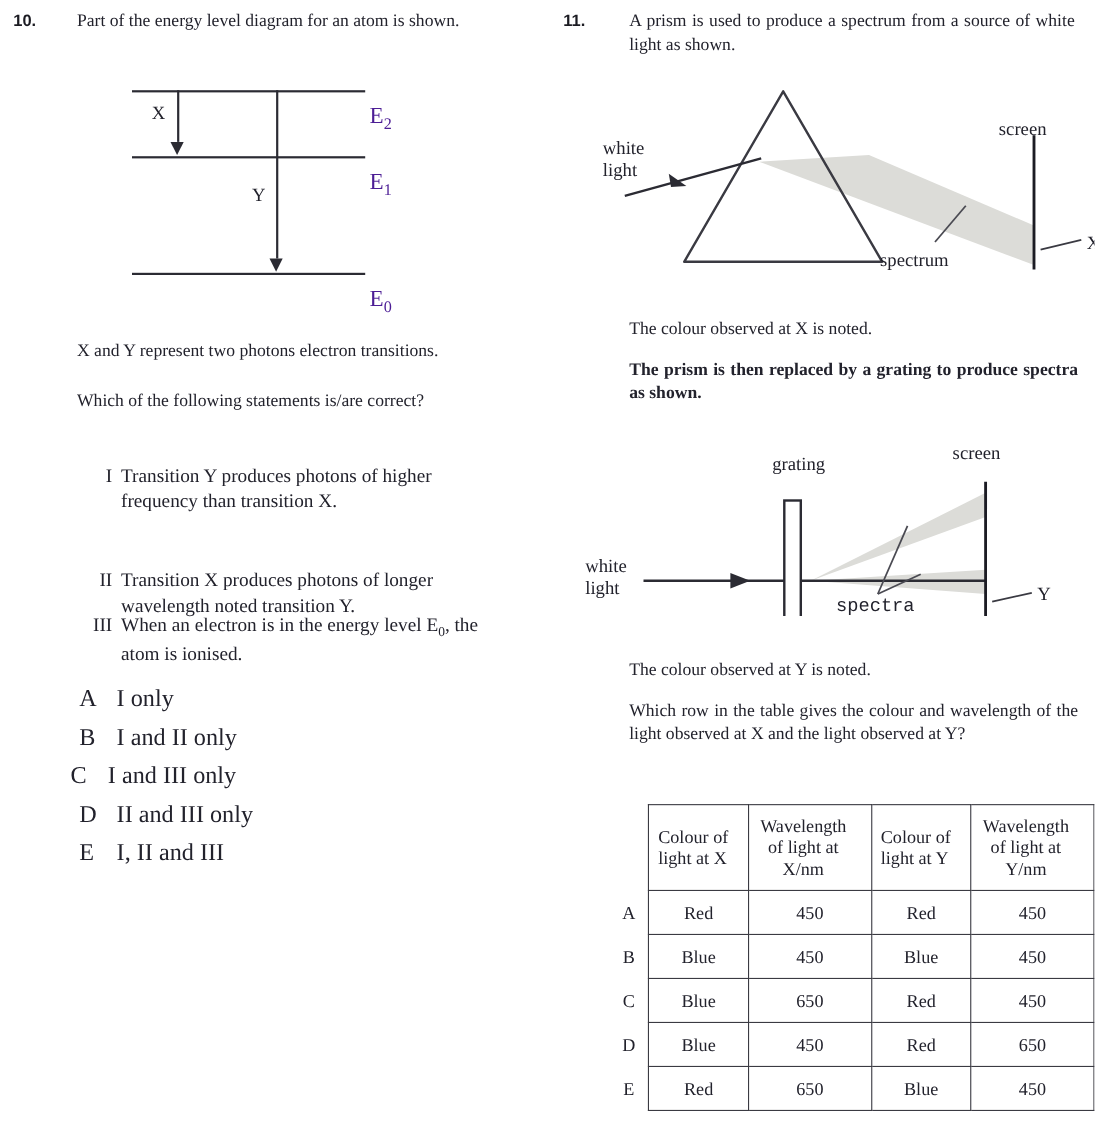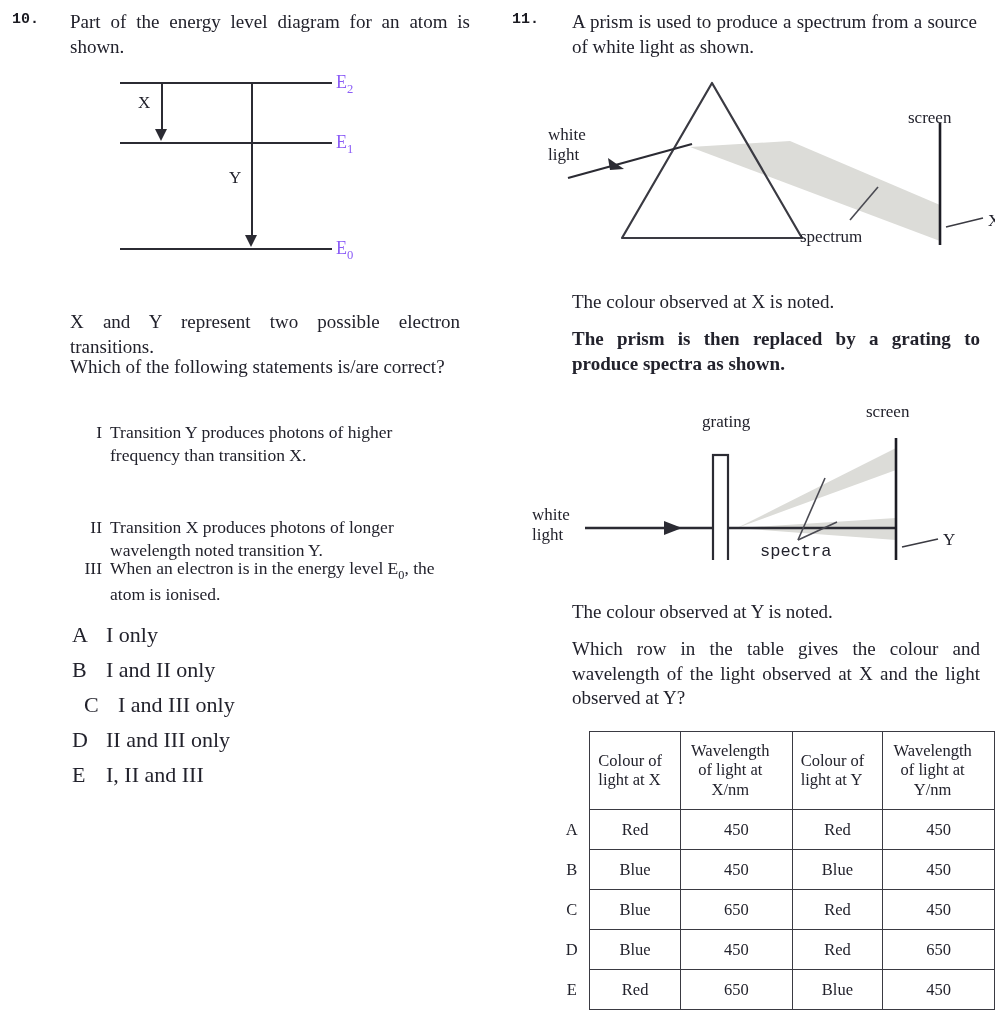--- a/index.html
+++ b/index.html
@@ -23,29 +23,29 @@
   }
   .col {
     position: absolute;
     top: 0;
   }
   .col-left  { left: 0;   width: 500px; }
   .col-right { left: 500px; width: 495px; }
 
   .qnum {
     position: absolute;
-    font-family: Liberation Mono, monospace;
+    font-family: Liberation Sans, sans-serif;
     font-weight: bold;
     font-size: 15px;
     color: #1b1b22;
   }
 
   .qbody {
     position: absolute;
-    font-size: 19px;
+    font-size: 16px;
     line-height: 1.30;
     text-align: justify;
     color: #22222c;
   }
   .qbody.nojust { text-align: left; }
 
   
   .stmt {
     position: absolute;
     font-size: 17.5px;
@@ -89,23 +89,24 @@
   }
   .lvl {
     position: absolute;
     left: 10px;
     width: 212px;
     height: 0;
     border-top: 2.5px solid #2b2b33;
   }
   .lvl-lbl {
     position: absolute;
-    font-size: 18px;
-    color: #8b5cf6;
+    font-size: 21px;
+    color: #4c1d95;
     white-space: nowrap;
+    margin-top: 21px;
   }
   .transition {
     position: absolute;
     width: 0;
     border-left: 2.2px solid #2b2b33;
   }
   .arrowhead {
     position: absolute;
     width: 0; height: 0;
     border-left: 6px solid transparent;
@@ -201,21 +202,21 @@
 
       <div class="transition" style="left:51px; top:14px; height:47px;"></div>
       <div class="arrowhead" style="left:45px; top:61px;"></div>
       <div class="tr-lbl" style="left:28px; top:25px;">X</div>
 
       <div class="transition" style="left:141px; top:14px; height:153px;"></div>
       <div class="arrowhead" style="left:135px; top:167px;"></div>
       <div class="tr-lbl" style="left:119px; top:100px;">Y</div>
     </div>
 
-    <div class="qbody" style="left:70px; top:310px; width:390px;">X and Y represent two possible electron transitions.</div>
+    <div class="qbody" style="left:70px; top:310px; width:390px;">X and Y represent two photons electron transitions.</div>
 
     <div class="qbody" style="left:70px; top:355px; width:390px;">Which of the following statements is/are correct?</div>
 
     <div class="stmt" style="left:72px; top:421px; width:390px;">
       <span class="rn">I</span>
       <span class="tx">Transition Y produces photons of higher frequency than transition X.</span>
     </div>
 
     <div class="stmt" style="left:72px; top:516px; width:390px;">
       <span class="rn">II</span>
@@ -226,21 +227,21 @@
       <span class="rn">III</span>
       <span class="tx"><span>When an electron is in the energy level E</span><sub>0</sub><span>, the atom is ionised.</span></span>
     </div>
 
     <div class="opt" style="left:72px; top:622px;">
       <span class="ltr">A</span><span>I only</span>
     </div>
     <div class="opt" style="left:72px; top:657px;">
       <span class="ltr">B</span><span>I and II only</span>
     </div>
-    <div class="opt" style="left:84px; top:692px;">
+    <div class="opt" style="left:64px; top:692px;">
       <span class="ltr">C</span><span>I and III only</span>
     </div>
     <div class="opt" style="left:72px; top:727px;">
       <span class="ltr">D</span><span>II and III only</span>
     </div>
     <div class="opt" style="left:72px; top:762px;">
       <span class="ltr">E</span><span>I, II and III</span>
     </div>
 
   </div>

